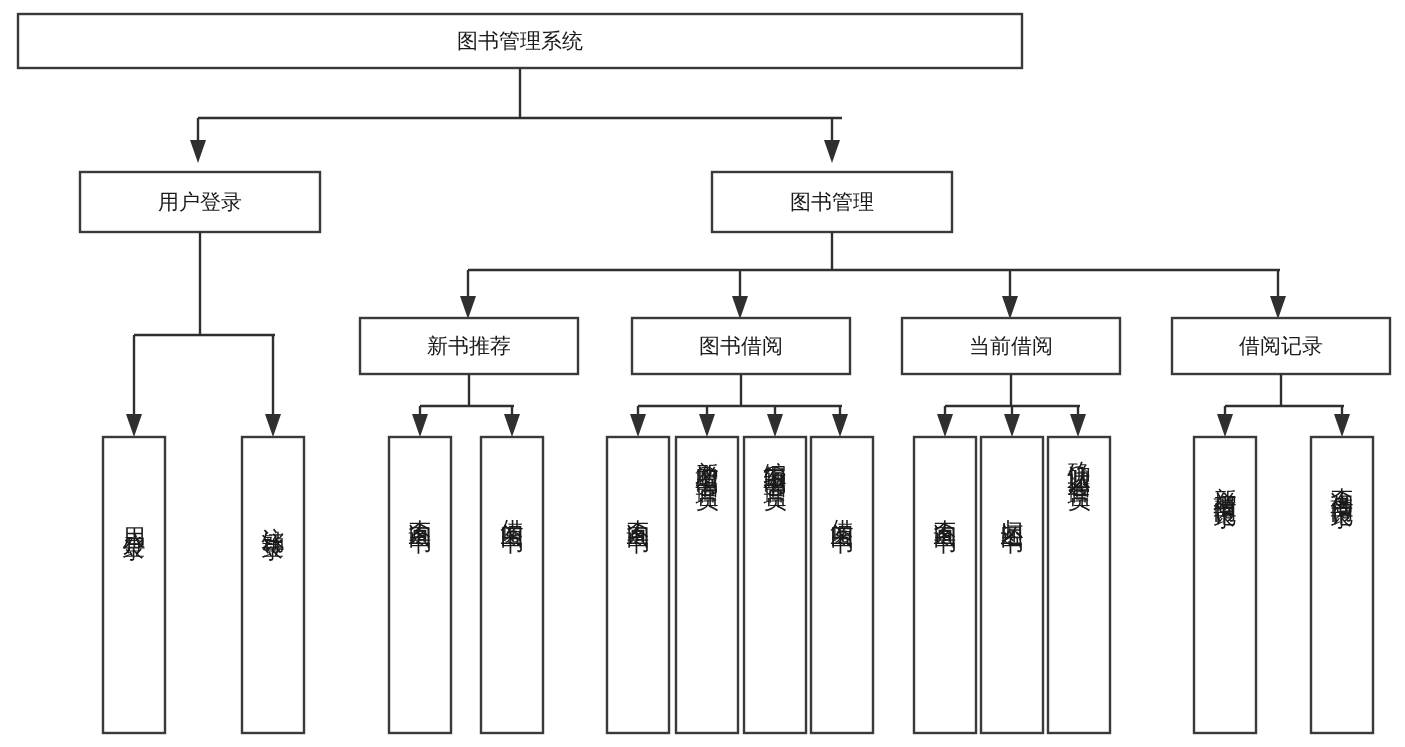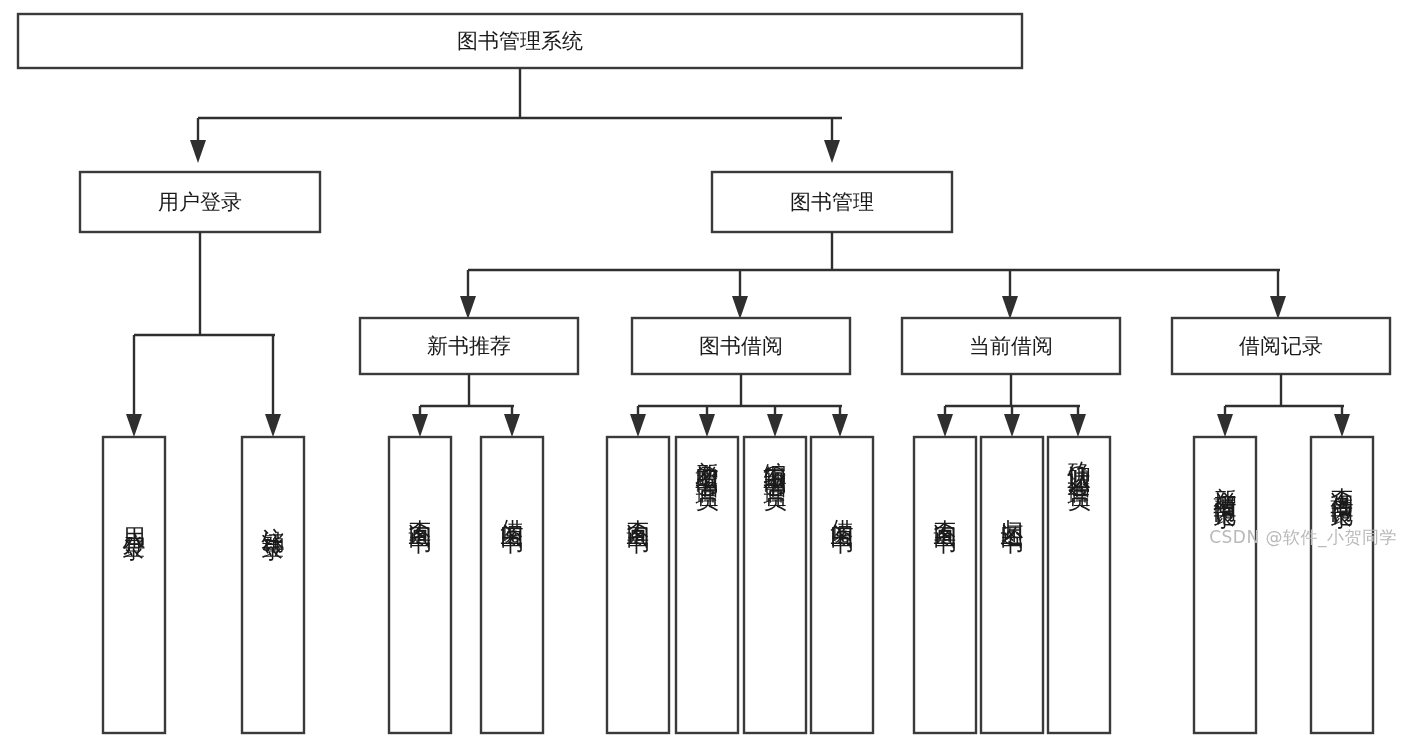--- a/index.html
+++ b/index.html
@@ -253,15 +253,14 @@
     <span class="leaf-label" style="margin-top:6px;">确认归还（管理员）</span>
   </div>
 
   <div class="leaf-label-wrap" style="left:1194px; top:437px; width:62px; height:296px;">
     <span class="leaf-label" style="margin-top:32px;">新增借阅记录</span>
   </div>
   <div class="leaf-label-wrap" style="left:1311px; top:437px; width:62px; height:296px;">
     <span class="leaf-label" style="margin-top:32px;">查询借阅记录</span>
   </div>
 
-  <div class="watermark">CSDN @软件_小贺同学</div>
 
 </div>
 
 </body></html>

